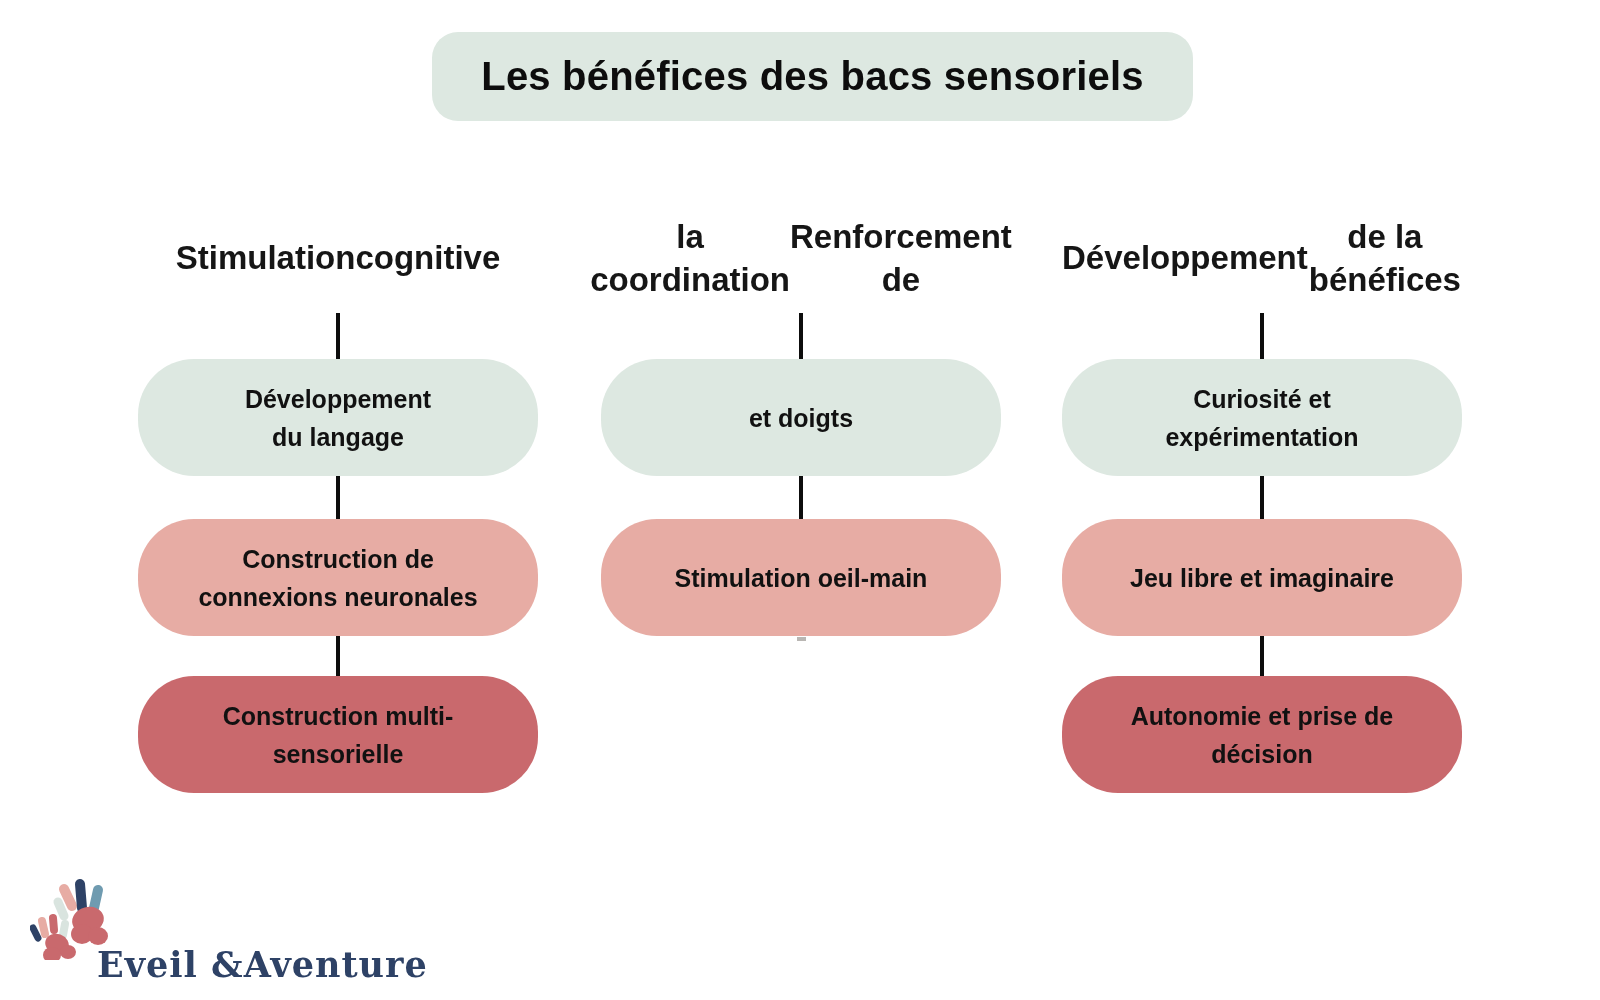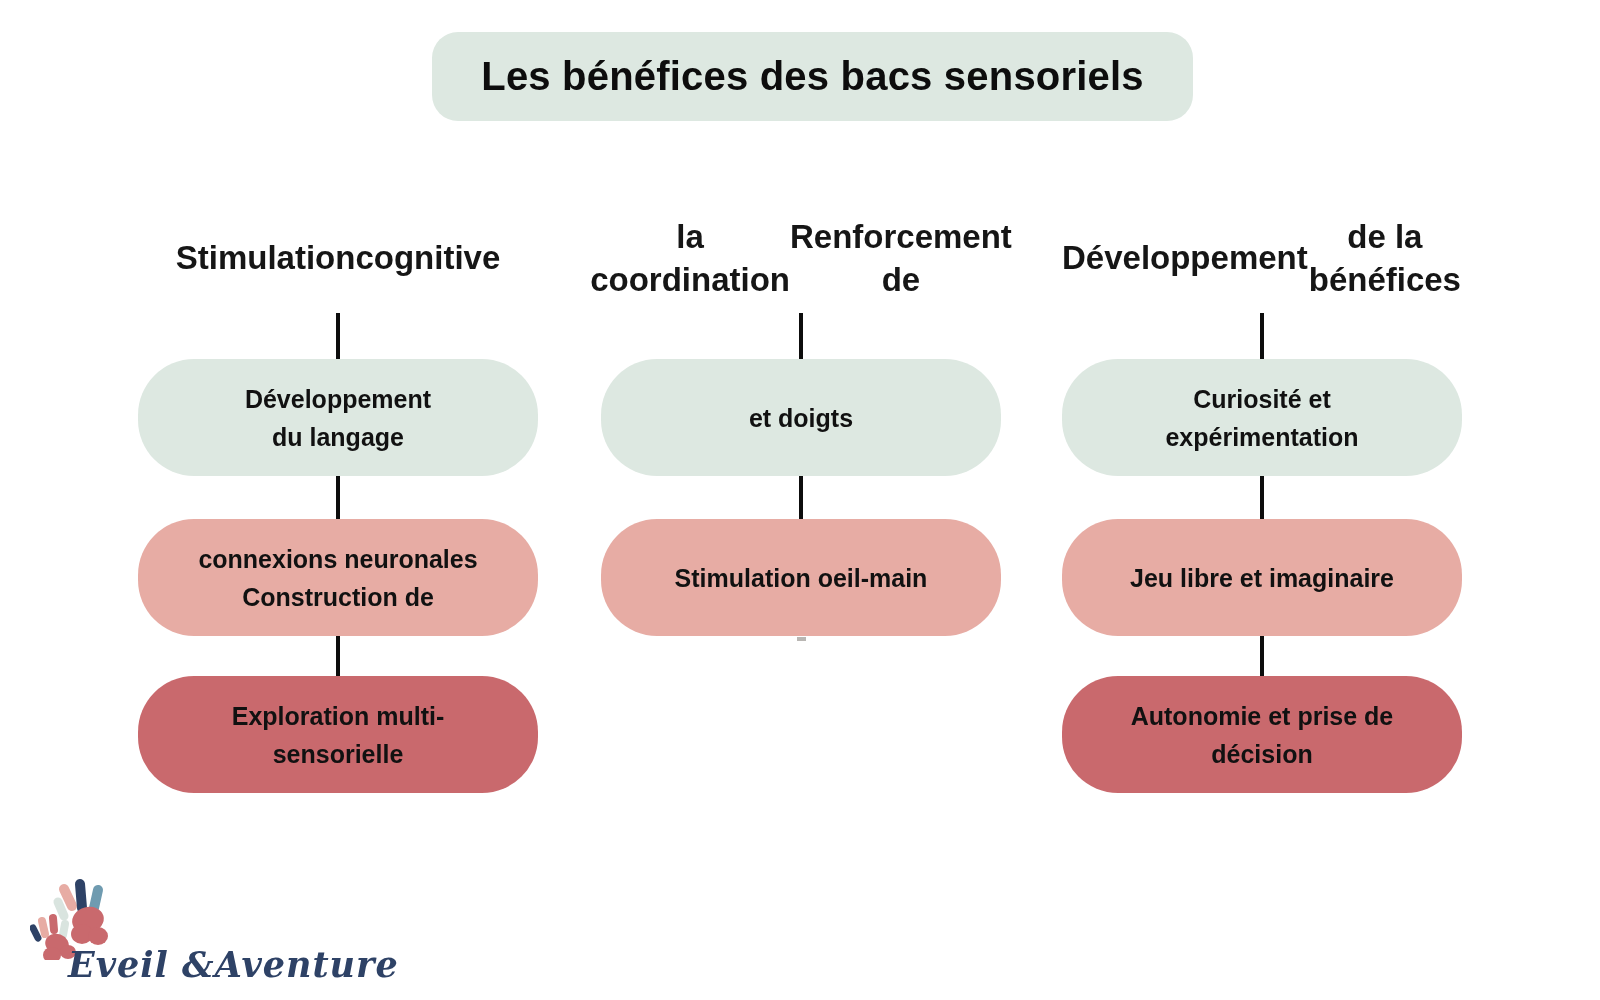--- a/index.html
+++ b/index.html
@@ -39,22 +39,22 @@
     text-align:center; font-size:25px; font-weight:bold; color:var(--ink); line-height:38px;
   }
   .box-sage{background:var(--sage);}
   .box-pink{background:var(--pink);}
   .box-red{background:var(--red);}
   .stub{width:9px; height:4px; background:#b9b6b3; margin:1px auto 0;}
   
   .logo{position:absolute; left:30px; top:860px; width:430px; height:130px;}
   .logo svg{position:absolute; left:0; top:0;}
   .logo-text{
-    position:absolute; left:38px; top:84px;
-    font-family:"DejaVu Serif", serif; font-style:italic; font-weight:bold;
+    position:absolute; left:67px; top:84px;
+    font-family:"DejaVu Serif", serif; font-weight:bold;
     font-size:35px; color:var(--navy); letter-spacing:1px; white-space:nowrap;
   }
 </style>
 </head>
 <body>
 
 <div class="canvas">
 
   <div class="title-pill">
     <span>Les bénéfices des bacs sensoriels</span>
@@ -65,26 +65,26 @@
       <span>Stimulation</span>
       <span>cognitive</span>
     </h2>
     <div class="connector c-top"></div>
     <div class="box box-sage">
       <span>Développement</span>
       <span>du langage</span>
     </div>
     <div class="connector c-mid"></div>
     <div class="box box-pink">
+      <span>Construction de</span>
       <span>connexions neuronales</span>
-      <span>Construction de</span>
     </div>
     <div class="connector c-mid2"></div>
     <div class="box box-red">
-      <span>Exploration multi-</span>
+      <span>Construction multi-</span>
       <span>sensorielle</span>
     </div>
   </section>
 
   <section class="column col-2">
     <h2 class="col-heading">
       <span>la coordination</span>
       <span>Renforcement de</span>
     </h2>
     <div class="connector c-top"></div>

